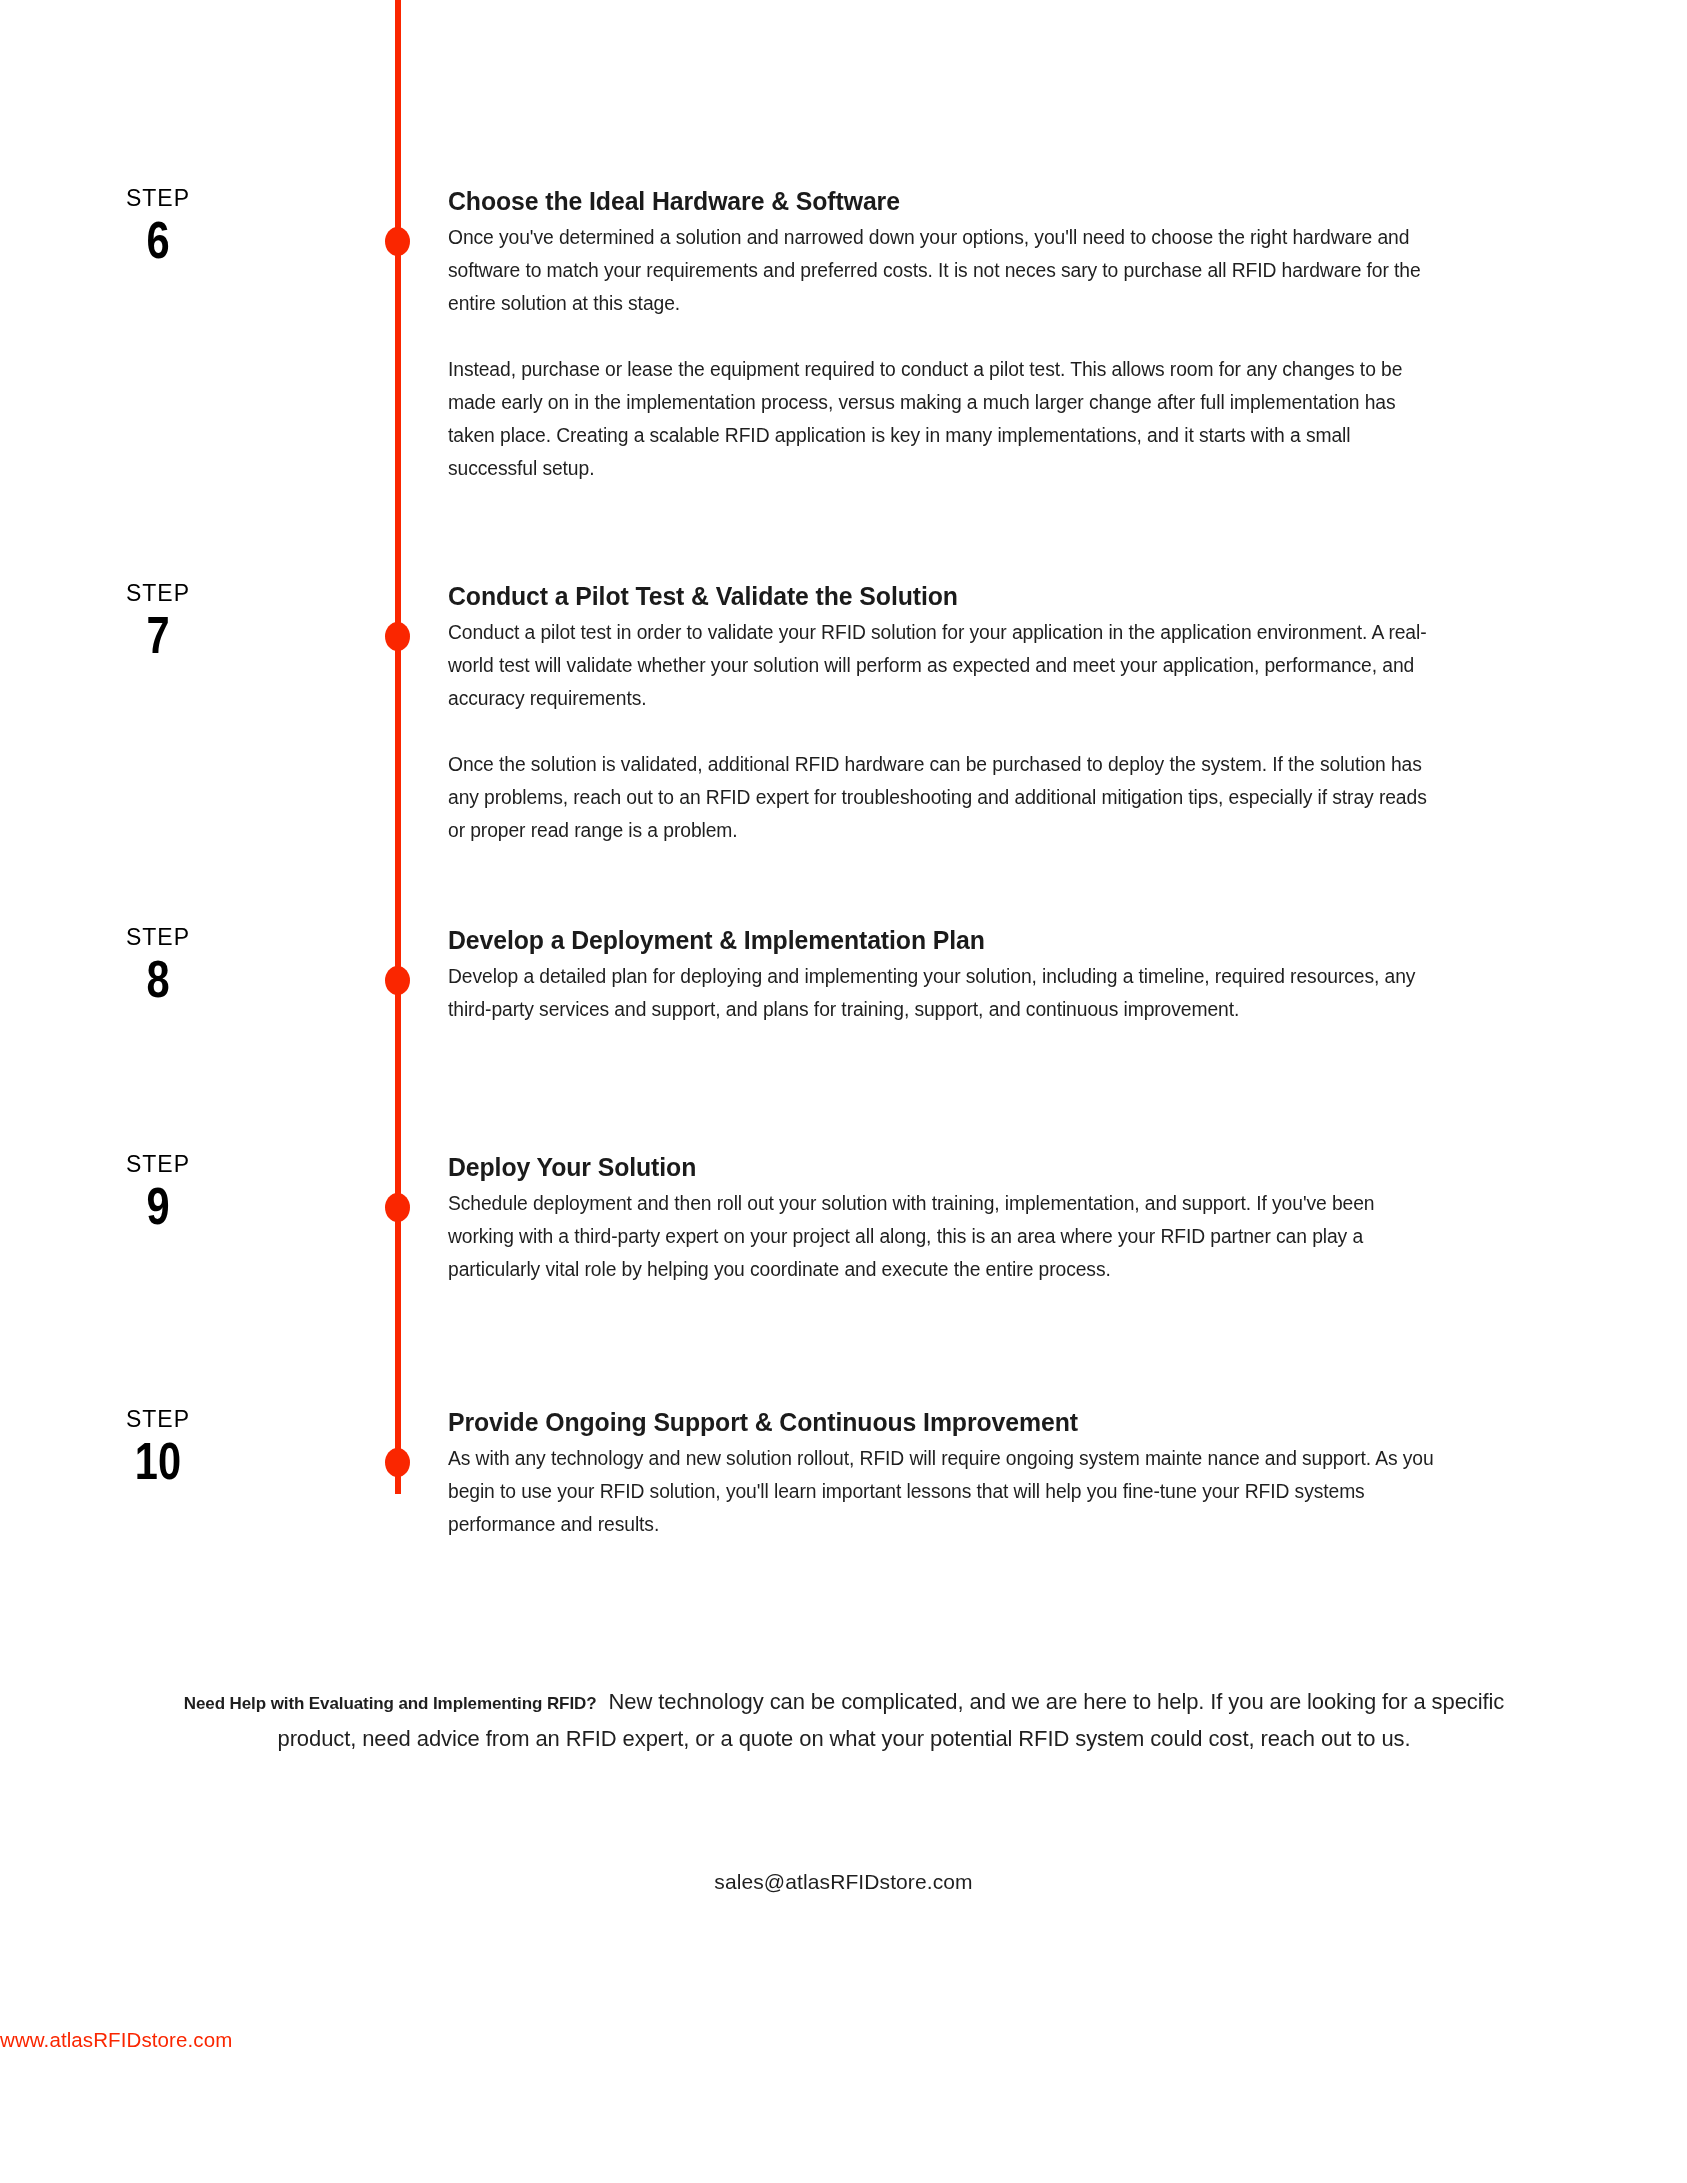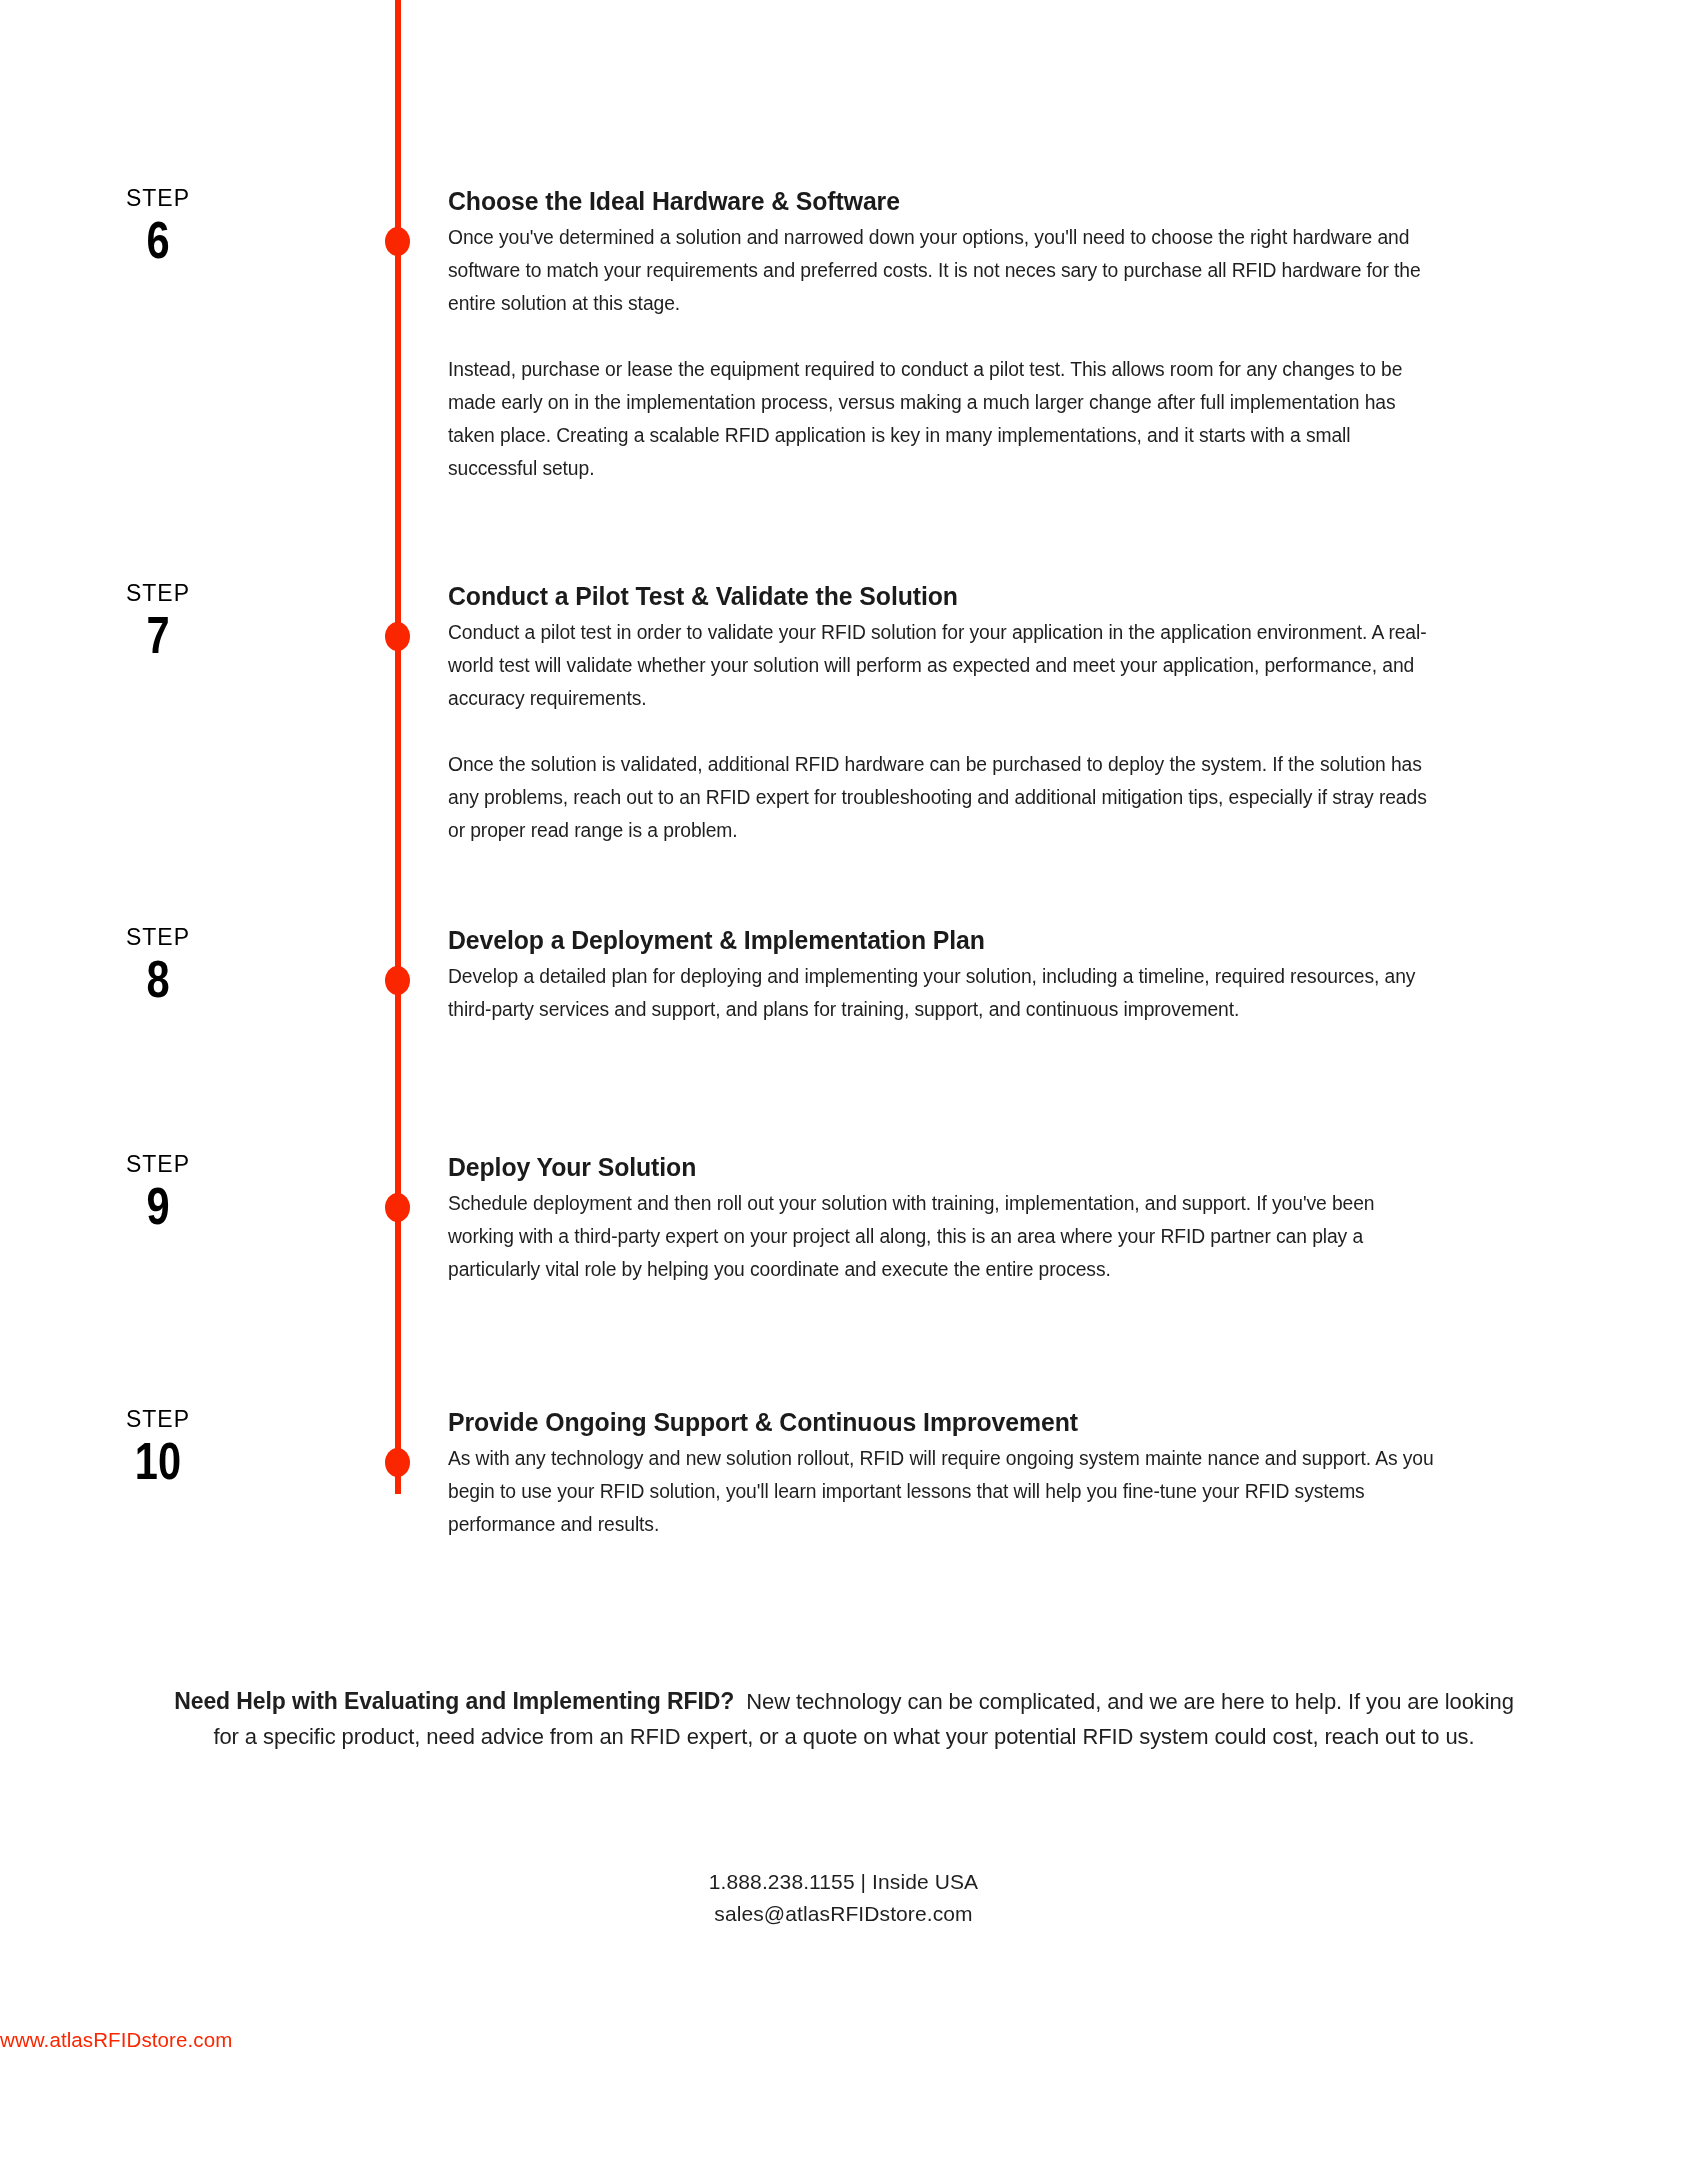--- a/index.html
+++ b/index.html
@@ -122,21 +122,21 @@
     top: 1684px;
     width: 1350px;
     text-align: center;
     font-size: 22px;
     line-height: 35px;
     color: #1f1f1f;
     letter-spacing: -0.1px;
   }
   .cta-lead {
     font-weight: bold;
-    font-size: 23px;
+    font-size: 17px;
   }
   .cta-rest {
     font-weight: normal;
   }
 
   
   .contact {
     position: absolute;
     left: 0;
     top: 1866px;
@@ -229,18 +229,17 @@
     </div>
   </div>
 
 </div>
 
 <div class="cta">
   <span class="cta-lead">Need Help with Evaluating and Implementing RFID?</span><span>&nbsp; </span><span class="cta-rest">New technology can be complicated, and we are here to help. If you are looking for a specific product, need advice from an RFID expert, or a quote on what your potential RFID system could cost, reach out to us.</span>
 </div>
 
 <div class="contact">
-  <span class="contact-line">1.888.238.1155  |  Inside USA</span>
   <span class="contact-line">sales@atlasRFIDstore.com</span>
 </div>
 
 <a class="website" href="#">www.atlasRFIDstore.com</a>
 
 
 </body></html>

